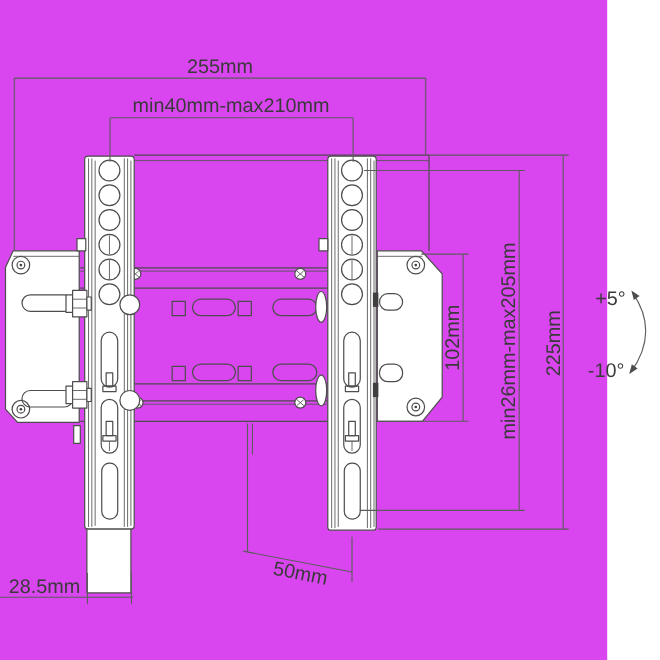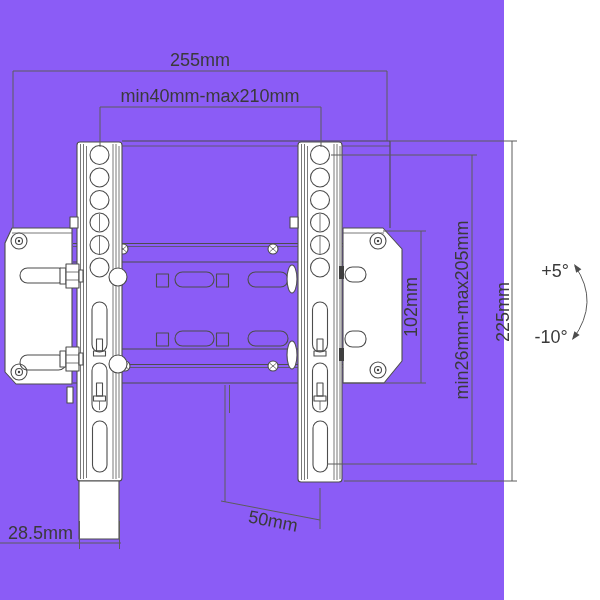--- a/index.html
+++ b/index.html
@@ -1,16 +1,16 @@
 <!DOCTYPE html>
 <html><head>
 <meta charset="utf-8">
 <style>
   html,body{margin:0;padding:0;background:#ffffff;width:600px;height:600px;overflow:hidden;}
-  .stage{width:504px;height:600px;position:relative;background:#8b5cf6;}
+  .stage{width:552px;height:600px;position:relative;background:#d946ef;}
   svg{display:block;}
   .part{fill:none;stroke:#4d4d4d;stroke-width:1.1;stroke-linejoin:round;}
   .partfill{fill:#ffffff;stroke:#4d4d4d;stroke-width:1.1;stroke-linejoin:round;}
   .thin{fill:none;stroke:#565656;stroke-width:0.8;}
   .dim{fill:none;stroke:#5c5c5c;stroke-width:1;}
   .darkpin{fill:#3f3f3f;stroke:none;}
   .arrow{fill:#4d4d4d;stroke:none;}
   .lbl{font-family:"Liberation Sans","DejaVu Sans",sans-serif;font-size:18px;fill:#3a3a3a;}
 </style>
 </head>

